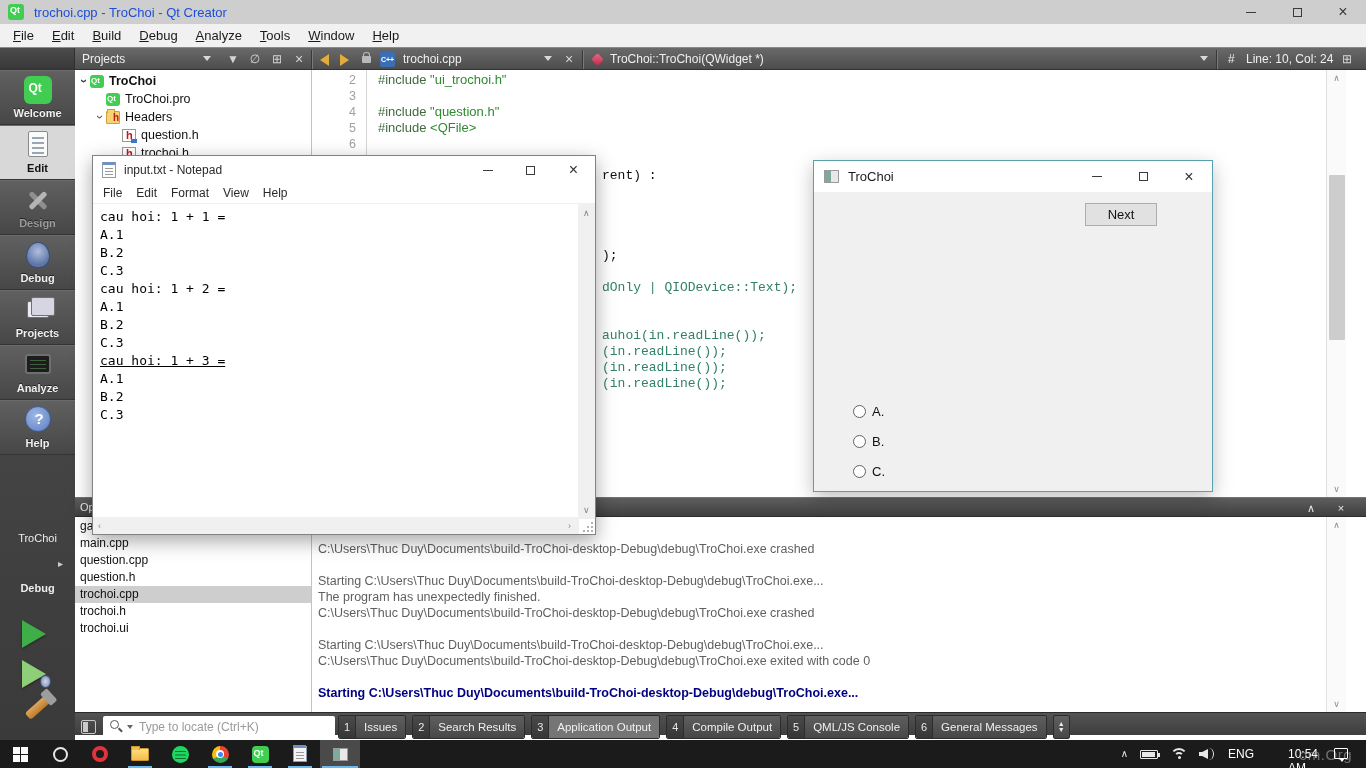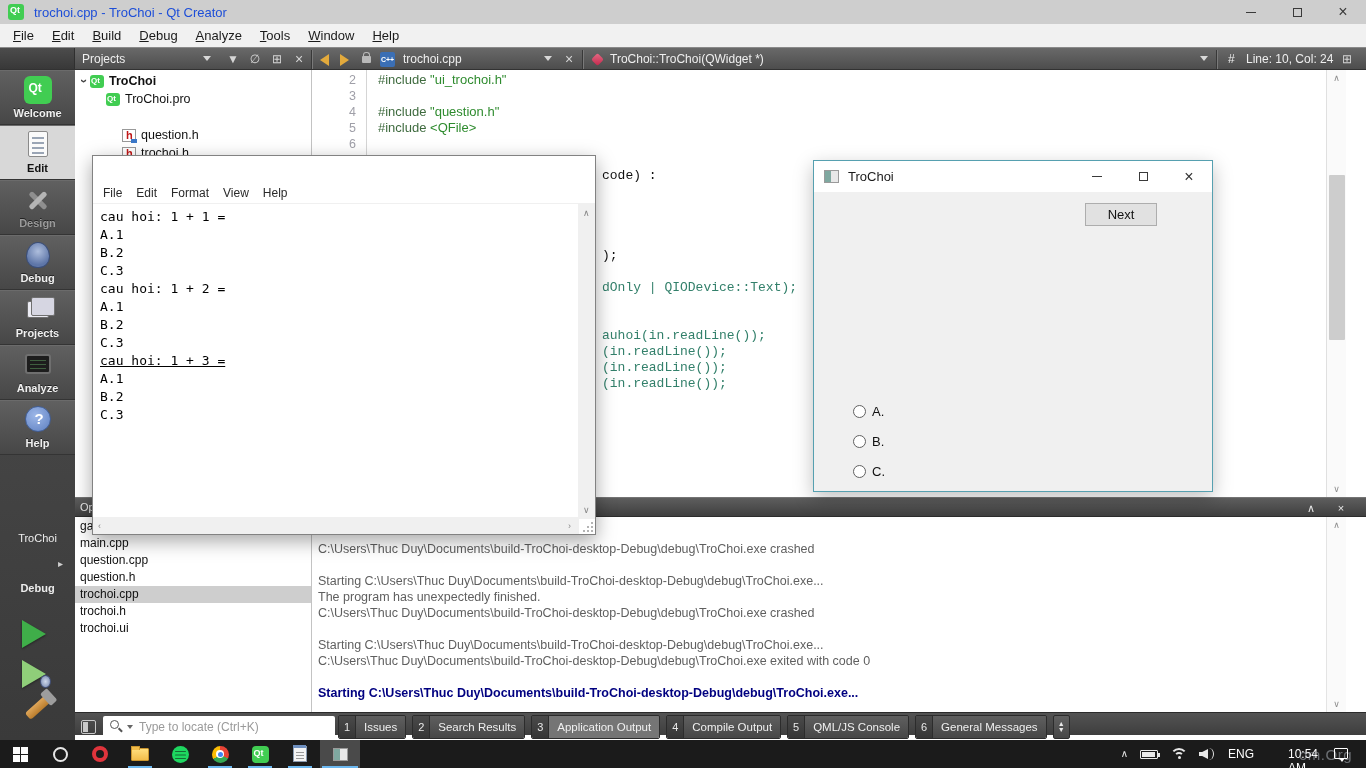--- a/index.html
+++ b/index.html
@@ -293,20 +293,25 @@
   <div class="tree-panel">
     <div class="tree-row" style="top:2px;padding-left:3px;font-weight:bold;">
       <span class="chev down">›</span>
       <span class="ti ti-qt"></span>
       <span>TroChoi</span>
     </div>
     <div class="tree-row" style="top:20px;padding-left:31px;">
       <span class="ti ti-qt"></span>
       <span>TroChoi.pro</span>
     </div>
+    <div class="tree-row" style="top:38px;padding-left:19px;">
+      <span class="chev down">›</span>
+      <span class="ti ti-folderh"></span>
+      <span>Headers</span>
+    </div>
     <div class="tree-row" style="top:56px;padding-left:47px;">
       <span class="ti ti-hfile"></span>
       <span>question.h</span>
     </div>
     <div class="tree-row" style="top:74px;padding-left:47px;">
       <span class="ti ti-hfile"></span>
       <span>trochoi.h</span>
     </div>
   </div>
 
@@ -315,21 +320,21 @@
       <span class="gnum" style="top:2px;">2</span>
       <span class="gnum" style="top:18px;">3</span>
       <span class="gnum" style="top:34px;">4</span>
       <span class="gnum" style="top:50px;">5</span>
       <span class="gnum" style="top:66px;">6</span>
     </div>
     <div class="cline" style="top:2px;"><span class="c-pp">#include </span><span class="c-str">"ui_trochoi.h"</span></div>
     <div class="cline" style="top:34px;"><span class="c-pp">#include </span><span class="c-str">"question.h"</span></div>
     <div class="cline" style="top:50px;"><span class="c-pp">#include </span><span class="c-str">&lt;QFile&gt;</span></div>
     <div class="cline" style="top:66px;margin-top:48px;"><span class="c-pp">#include </span><span class="c-str">&lt;QTextStream&gt;</span></div>
-    <span class="frag c-plain" style="left:290px;top:98px;">code) :</span>
+    <span class="frag c-plain" style="left:290px;top:98px;">rent) :</span>
     <span class="frag c-plain" style="left:290px;top:178px;">);</span>
     <span class="frag c-teal" style="left:290px;top:210px;">dOnly | QIODevice::Text);</span>
     <span class="frag c-teal" style="left:290px;top:258px;">auhoi(in.readLine());</span>
     <span class="frag c-teal" style="left:290px;top:274px;">(in.readLine());</span>
     <span class="frag c-teal" style="left:290px;top:290px;">(in.readLine());</span>
     <span class="frag c-teal" style="left:290px;top:306px;">(in.readLine());</span>
     <div class="vscroll">
       <span class="sb-arrow" style="top:3px;">∧</span>
       <span class="sb-thumb" style="top:105px;height:165px;"></span>
       <span class="sb-arrow" style="bottom:3px;">∨</span>
@@ -430,20 +435,33 @@
       <span class="radio-circle"></span>
       <span class="radio-label">B.</span>
     </div>
     <div class="radio-row" style="top:303px;">
       <span class="radio-circle"></span>
       <span class="radio-label">C.</span>
     </div>
   </div>
 
   <div class="notepad">
+    <div class="np-title">
+      <span class="np-ico"></span>
+      <span class="np-title-text">input.txt - Notepad</span>
+      <div class="np-caps">
+        <span class="np-cap">
+            <i class="g-min"></i>
+          </span>
+        <span class="np-cap">
+            <i class="g-max"></i>
+          </span>
+        <span class="np-cap g-close"></span>
+      </div>
+    </div>
     <div class="np-menubar">
       <span class="np-menu">File</span>
       <span class="np-menu">Edit</span>
       <span class="np-menu">Format</span>
       <span class="np-menu">View</span>
       <span class="np-menu">Help</span>
     </div>
     <div class="np-body">
       <div class="np-line" style="top:4px;">cau hoi: 1 + 1 =</div>
       <div class="np-line" style="top:22px;">A.1</div>

